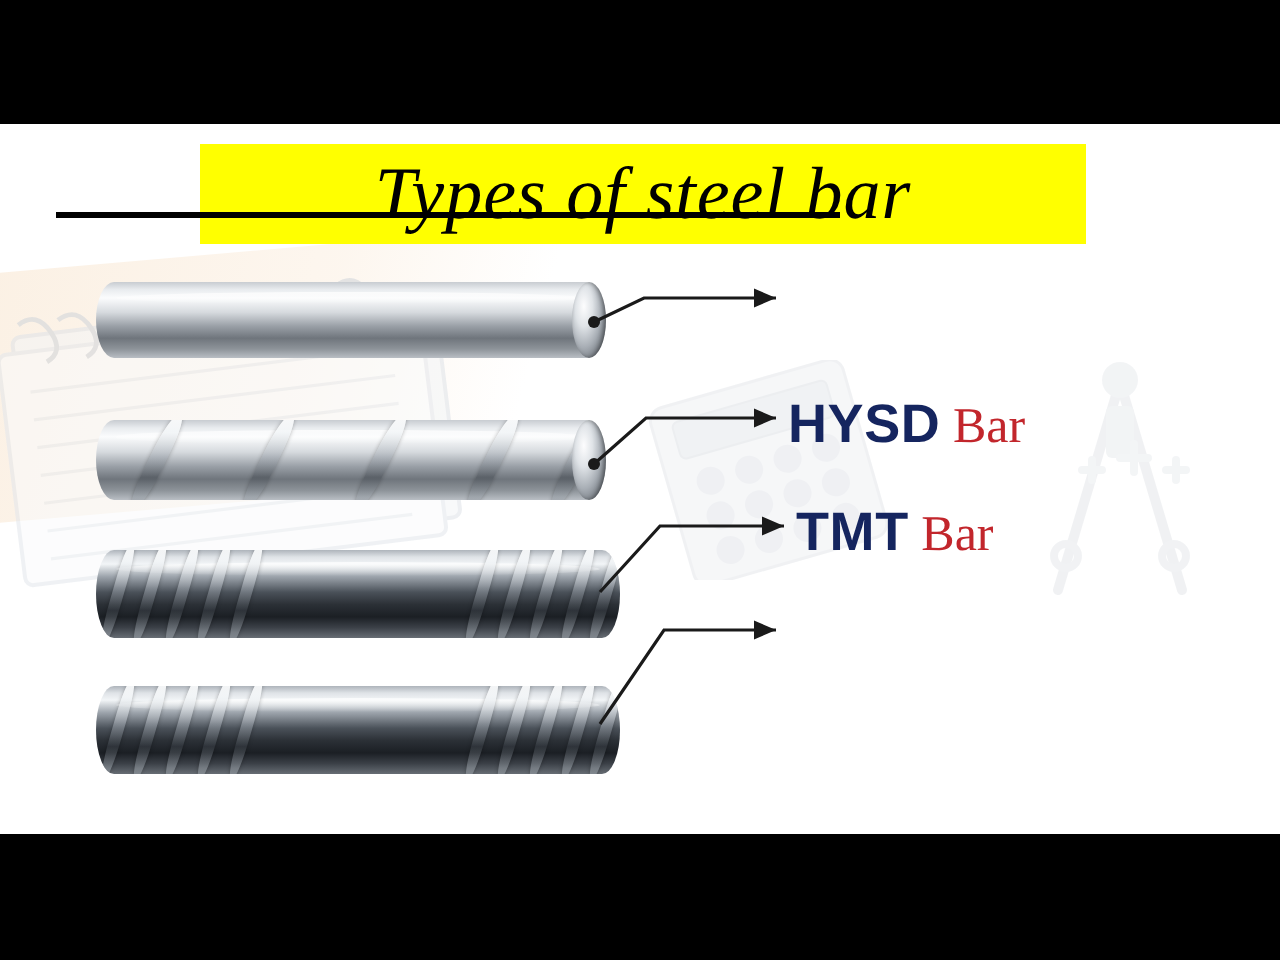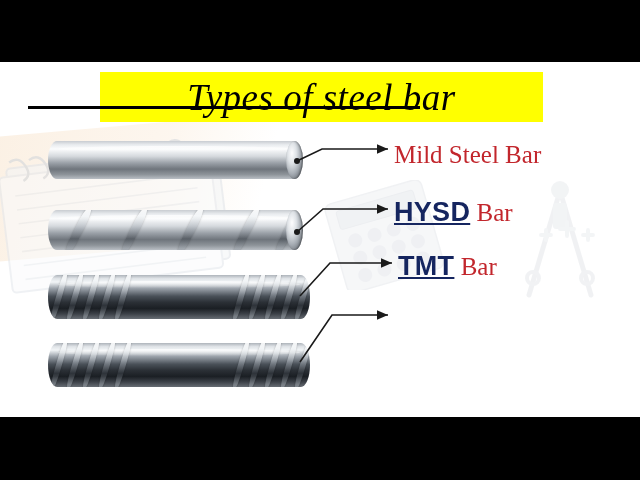--- a/index.html
+++ b/index.html
@@ -118,21 +118,20 @@
     font-family: "Liberation Serif", serif;
     color: #c2262c;
     font-size: 25px;
   }
   .lbl-navy {
     font-family: "Liberation Sans", sans-serif;
     color: #15255f;
     font-weight: bold;
     font-size: 27px;
     letter-spacing: .3px;
-    text-decoration: underline;
   }
   #label-mild { left: 394px; top: 80px; }
   #label-hysd { left: 394px; top: 137px; }
   #label-tmt  { left: 398px; top: 191px; text-align: right; }
   #label-tmx  { left: 394px; top: 246px; }
 
   
   #leaders { position: absolute; left: 0; top: 0; width: 640px; height: 355px; z-index: 18; }
 
   
@@ -362,21 +361,20 @@
         <path d="M297 170 L323 147 L388 147" marker-end="url(#arrow)"></path>
         <path d="M300 234 L330 201 L392 201" marker-end="url(#arrow)"></path>
         <path d="M300 300 L332 253 L388 253" marker-end="url(#arrow)"></path>
       </g>
       <g fill="#1a1a1a">
         <circle cx="297" cy="99" r="3"></circle>
         <circle cx="297" cy="170" r="3"></circle>
       </g>
     </svg>
 
-    <div class="label lbl-red" id="label-mild">Mild Steel Bar</div>
 
     <div class="label" id="label-hysd">
       <span class="lbl-navy">HYSD</span><span class="lbl-red"> Bar</span>
     </div>
 
     <div class="label" id="label-tmt">
       <span class="lbl-navy">TMT</span><span class="lbl-red"> Bar</span>
     </div>
 
 

